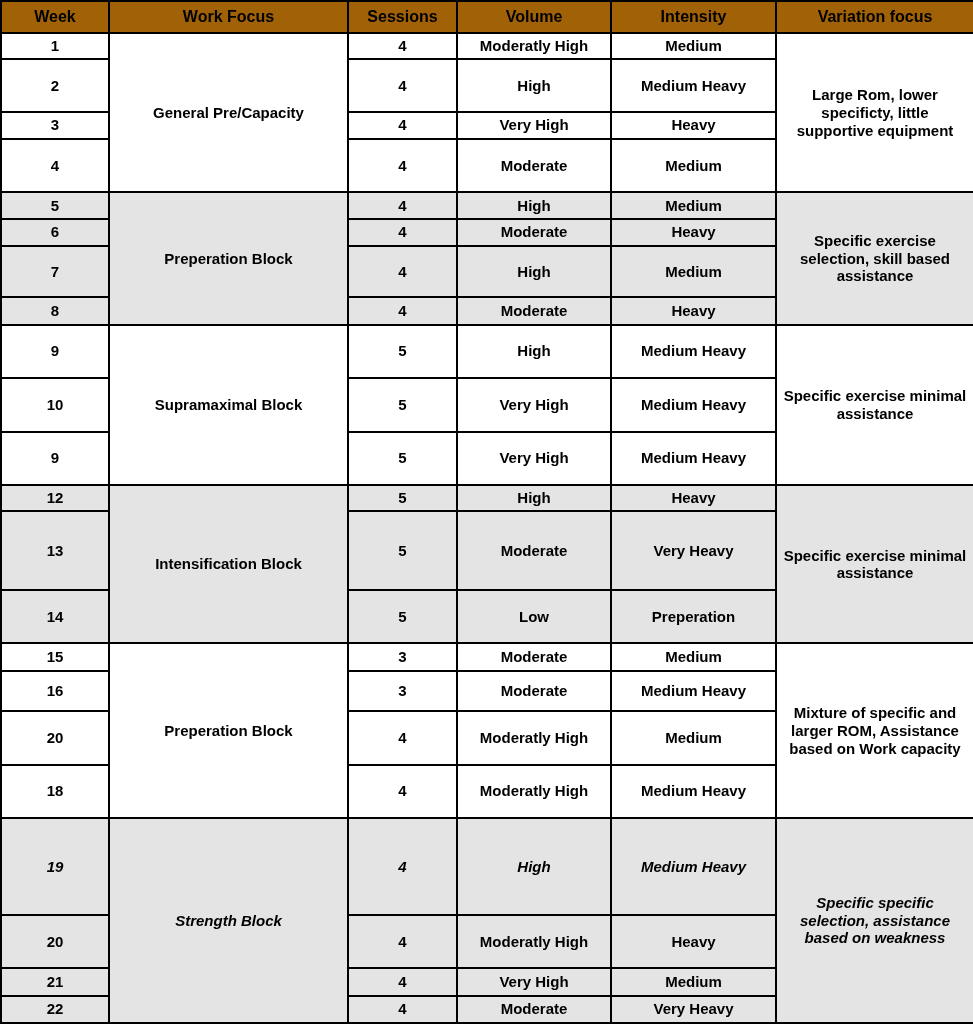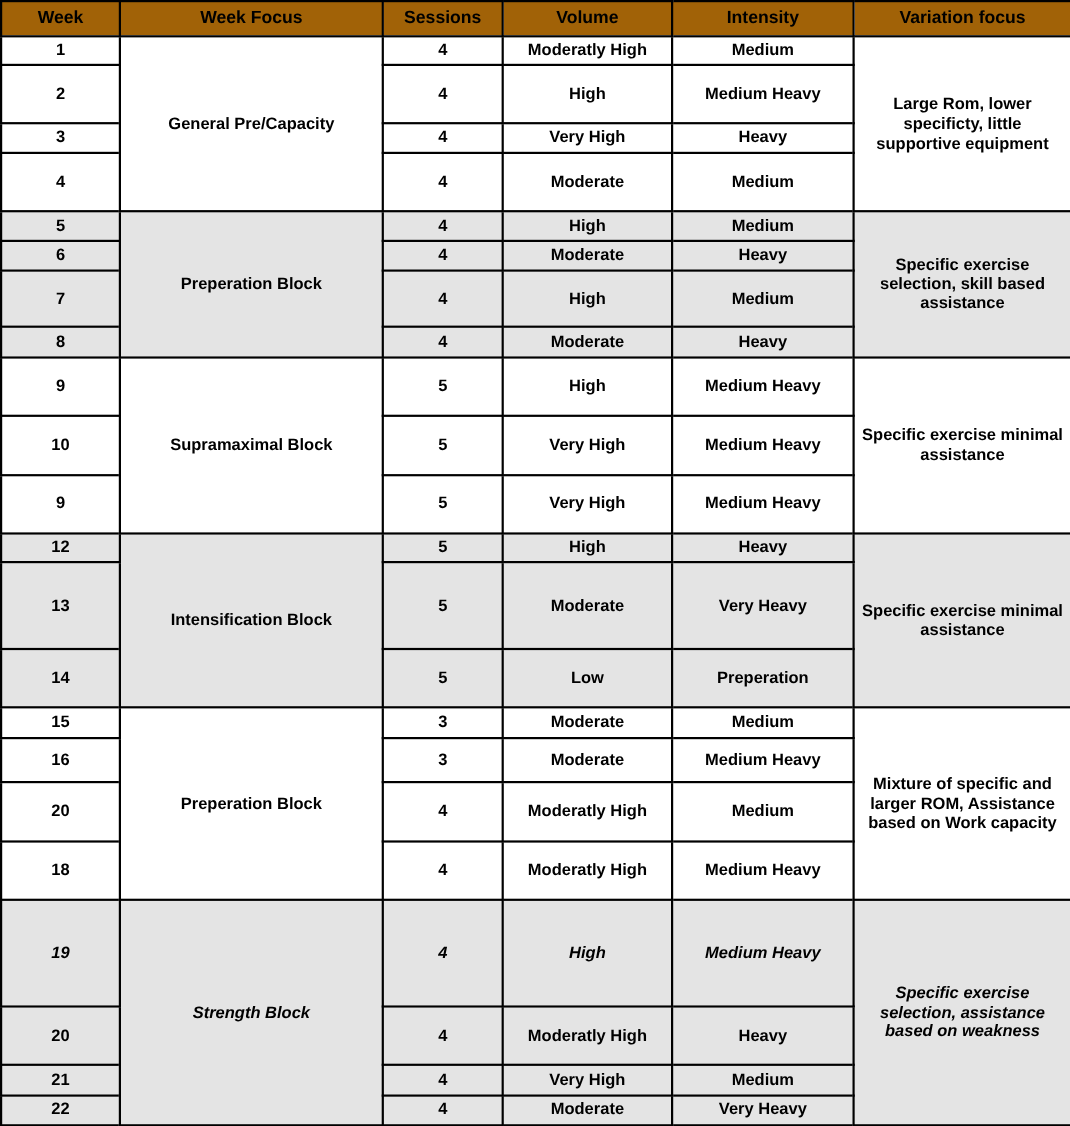--- a/index.html
+++ b/index.html
@@ -85,21 +85,21 @@
     <col class="c-week">
     <col class="c-focus">
     <col class="c-sessions">
     <col class="c-volume">
     <col class="c-intensity">
     <col class="c-variation">
   </colgroup>
   <thead>
     <tr>
       <th>Week</th>
-      <th>Week Focus</th>
+      <th>Work Focus</th>
       <th>Sessions</th>
       <th>Volume</th>
       <th>Intensity</th>
       <th>Variation focus</th>
     </tr>
   </thead>
   <tbody id="table-body">
       <tr class="plain" style="height: 26px;">
         <td class="week-cell">1</td>
         <td class="focus-cell" rowspan="4">General Pre/Capacity</td>
@@ -217,21 +217,21 @@
         <td>4</td>
         <td>Moderatly High</td>
         <td>Medium Heavy</td>
       </tr>
       <tr class="shaded" style="height: 96px; font-style: italic;">
         <td class="week-cell">19</td>
         <td class="focus-cell" rowspan="4">Strength Block</td>
         <td>4</td>
         <td>High</td>
         <td>Medium Heavy</td>
-        <td class="variation-cell" rowspan="4">Specific exercise selection, assistance based on weakness</td>
+        <td class="variation-cell" rowspan="4">Specific specific selection, assistance based on weakness</td>
       </tr>
       <tr class="shaded" style="height: 53px;">
         <td class="week-cell">20</td>
         <td>4</td>
         <td>Moderatly High</td>
         <td>Heavy</td>
       </tr>
       <tr class="shaded" style="height: 27px;">
         <td class="week-cell">21</td>
         <td>4</td>

